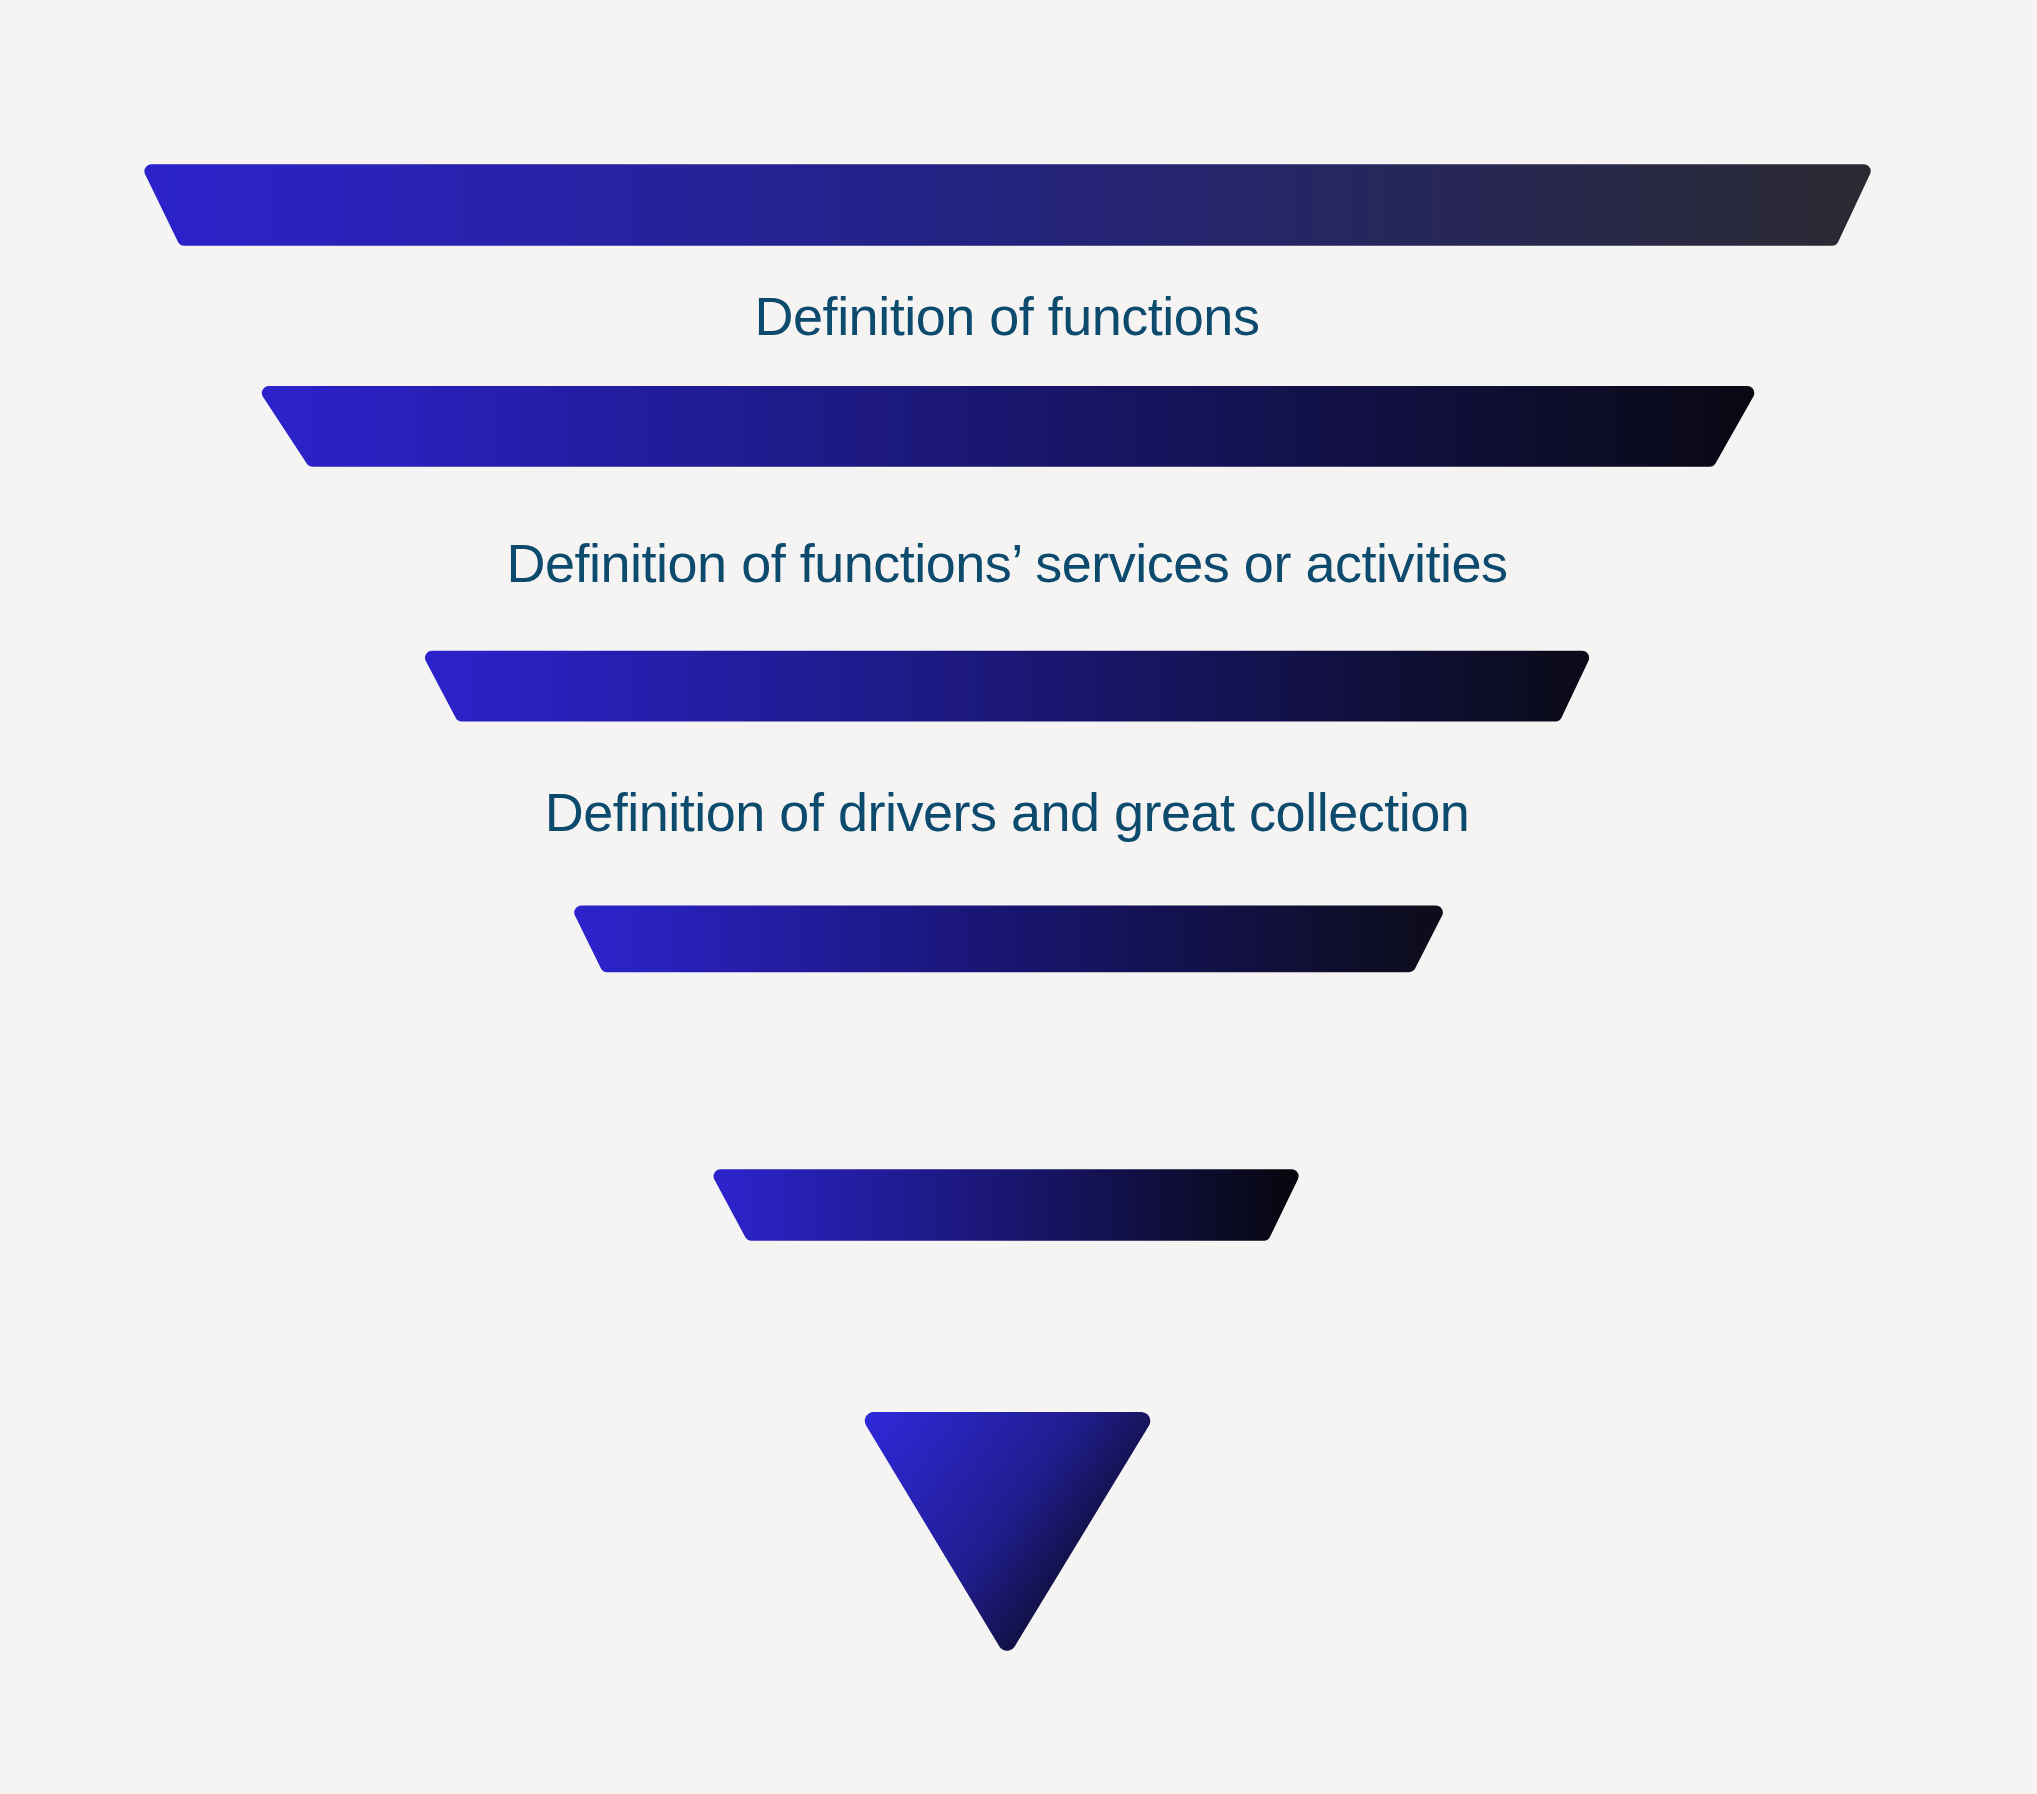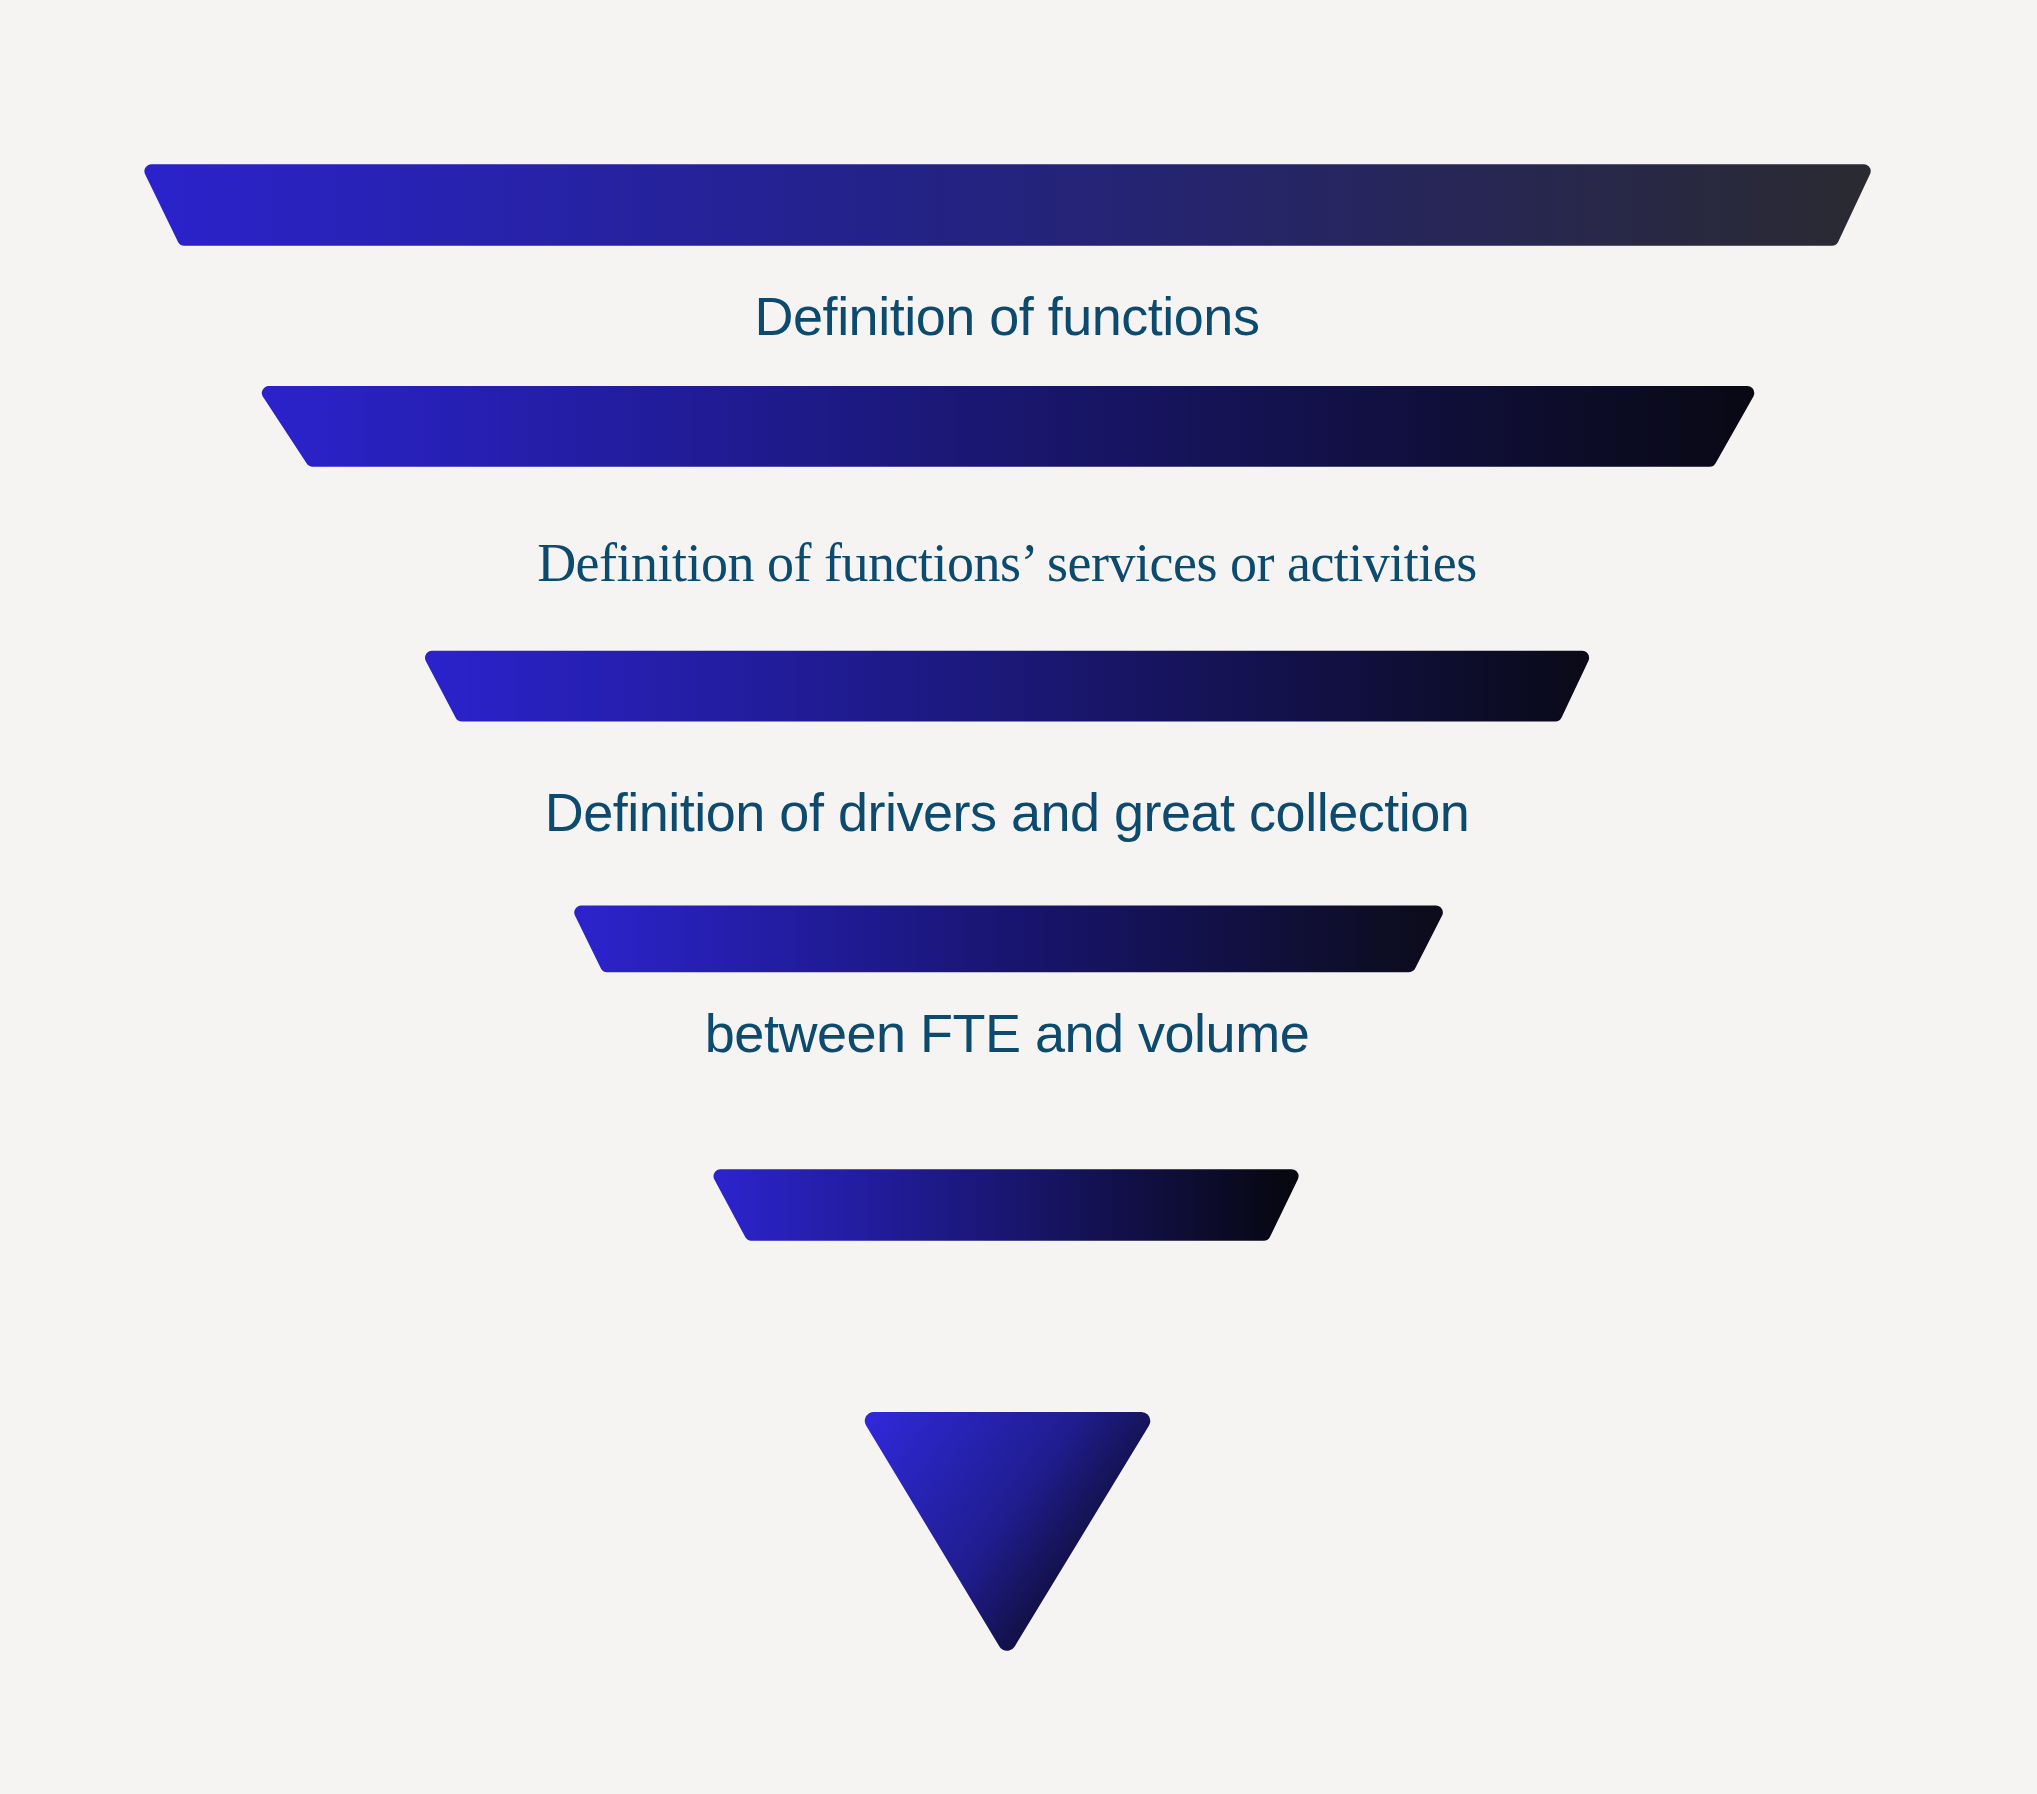--- a/index.html
+++ b/index.html
@@ -30,21 +30,21 @@
     line-height: 66px;
     font-weight: 500;
     letter-spacing: -0.5px;
     color: #0c4a6e;
     white-space: nowrap;
   }
   .funnel-label.two-line {
     white-space: normal;
   }
   .label-1 { top: 283px; }
-  .label-2 { top: 530px; font-family: Liberation Serif, serif; }
+  .label-2 { top: 530px; }
   .label-3 { top: 779px; }
   .label-4 { top: 1000px; }
   .label-5 { top: 1286px; }
 </style>
 </head>
 <body>
 
 <div class="stage-canvas">
 
   <svg class="funnel-svg" width="2038" height="1795" viewBox="0 0 2048 1804">
@@ -94,18 +94,17 @@
     <path d="M 878 1428 L 1147 1428 L 1012 1650 Z" fill="url(#g6)" stroke="url(#g6)" stroke-width="18" stroke-linejoin="round"></path>
   </svg>
 
   <div class="funnel-label label-1">Definition of functions</div>
 
   <div class="funnel-label label-2">Definition of functions’ services or activities</div>
 
   <div class="funnel-label label-3">Definition of drivers and great collection</div>
 
   <div class="funnel-label two-line label-4">
-    <div>between FTE and volume</div>
   </div>
 
 
 </div>
 
 
 </body></html>

